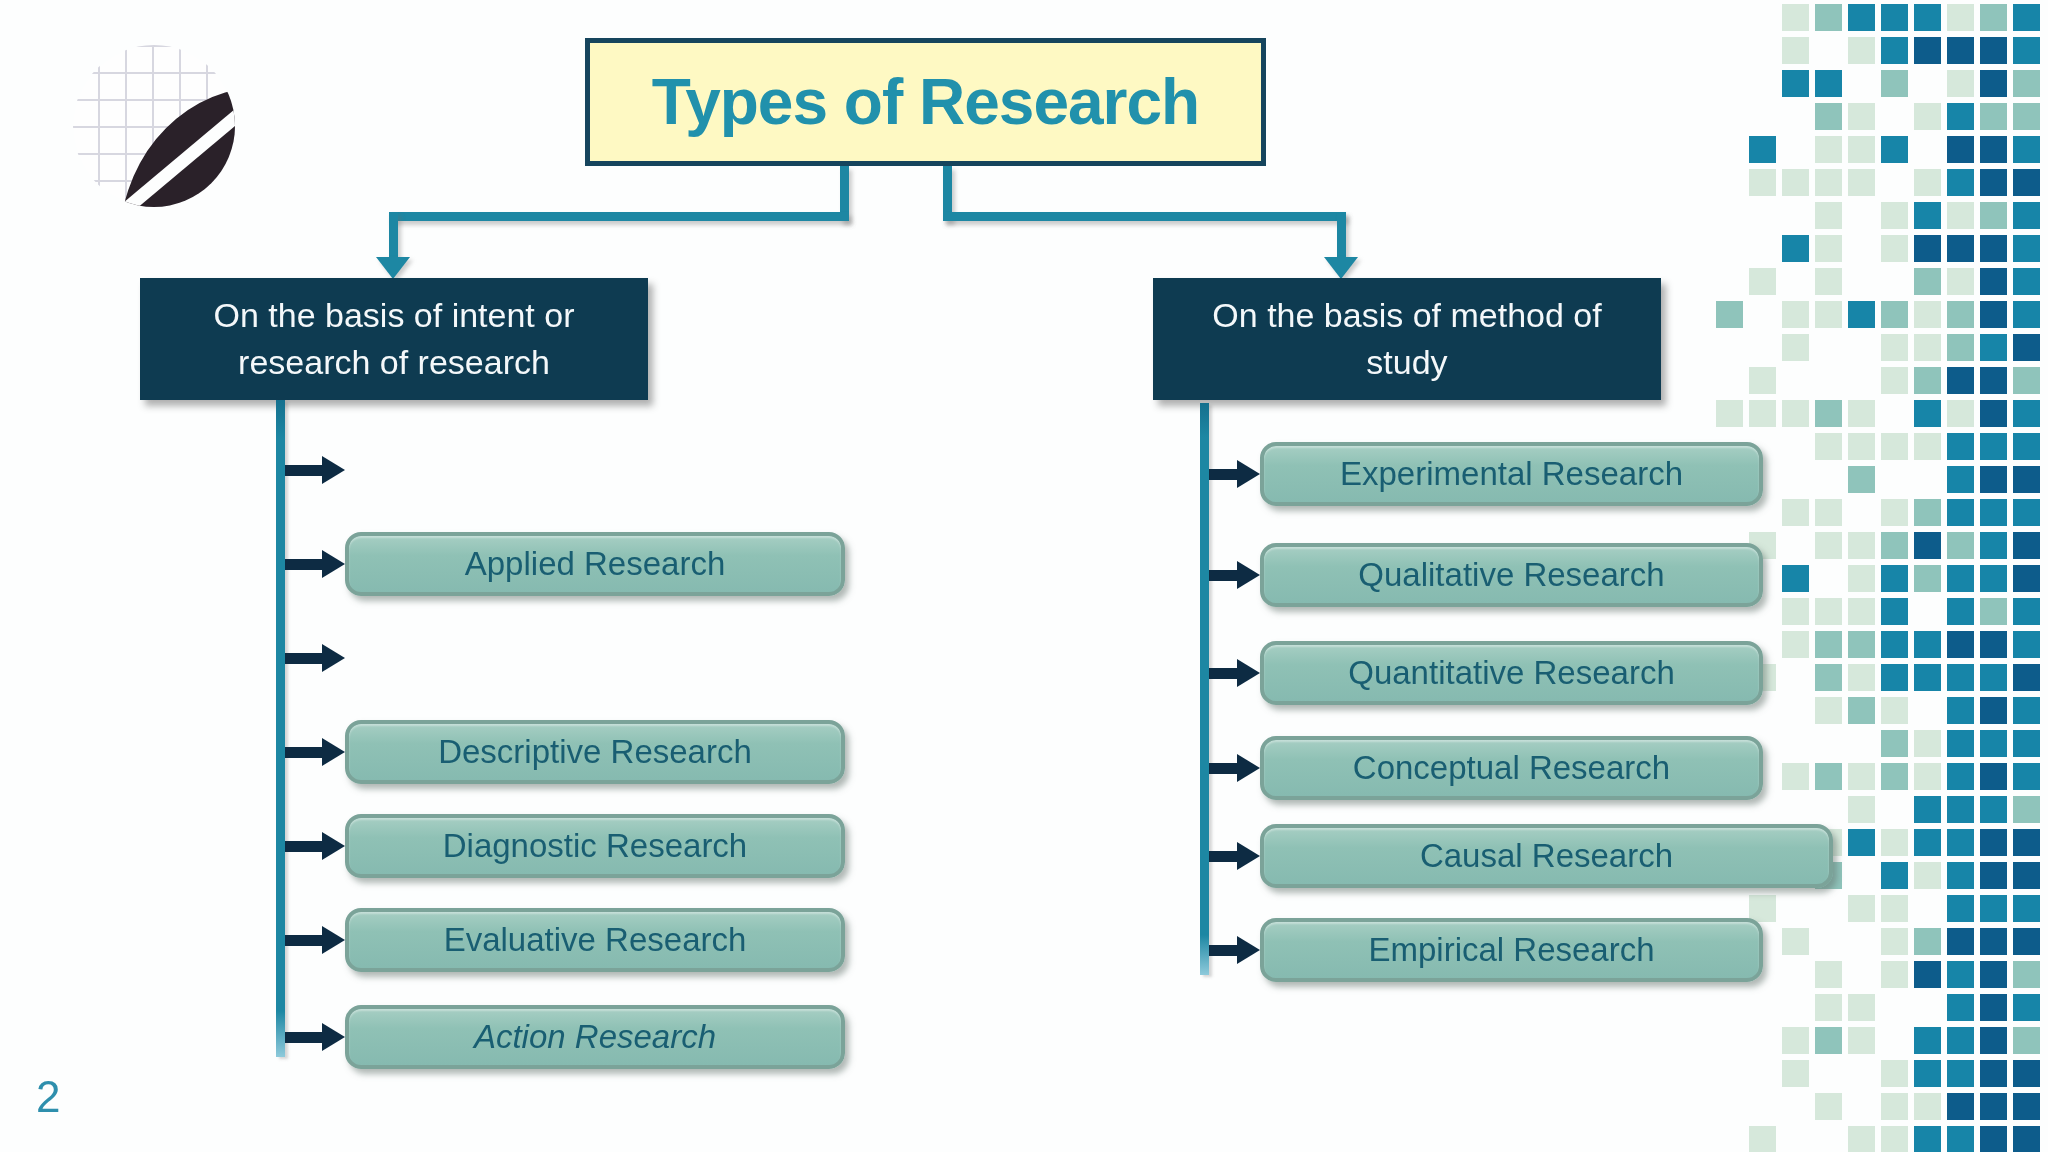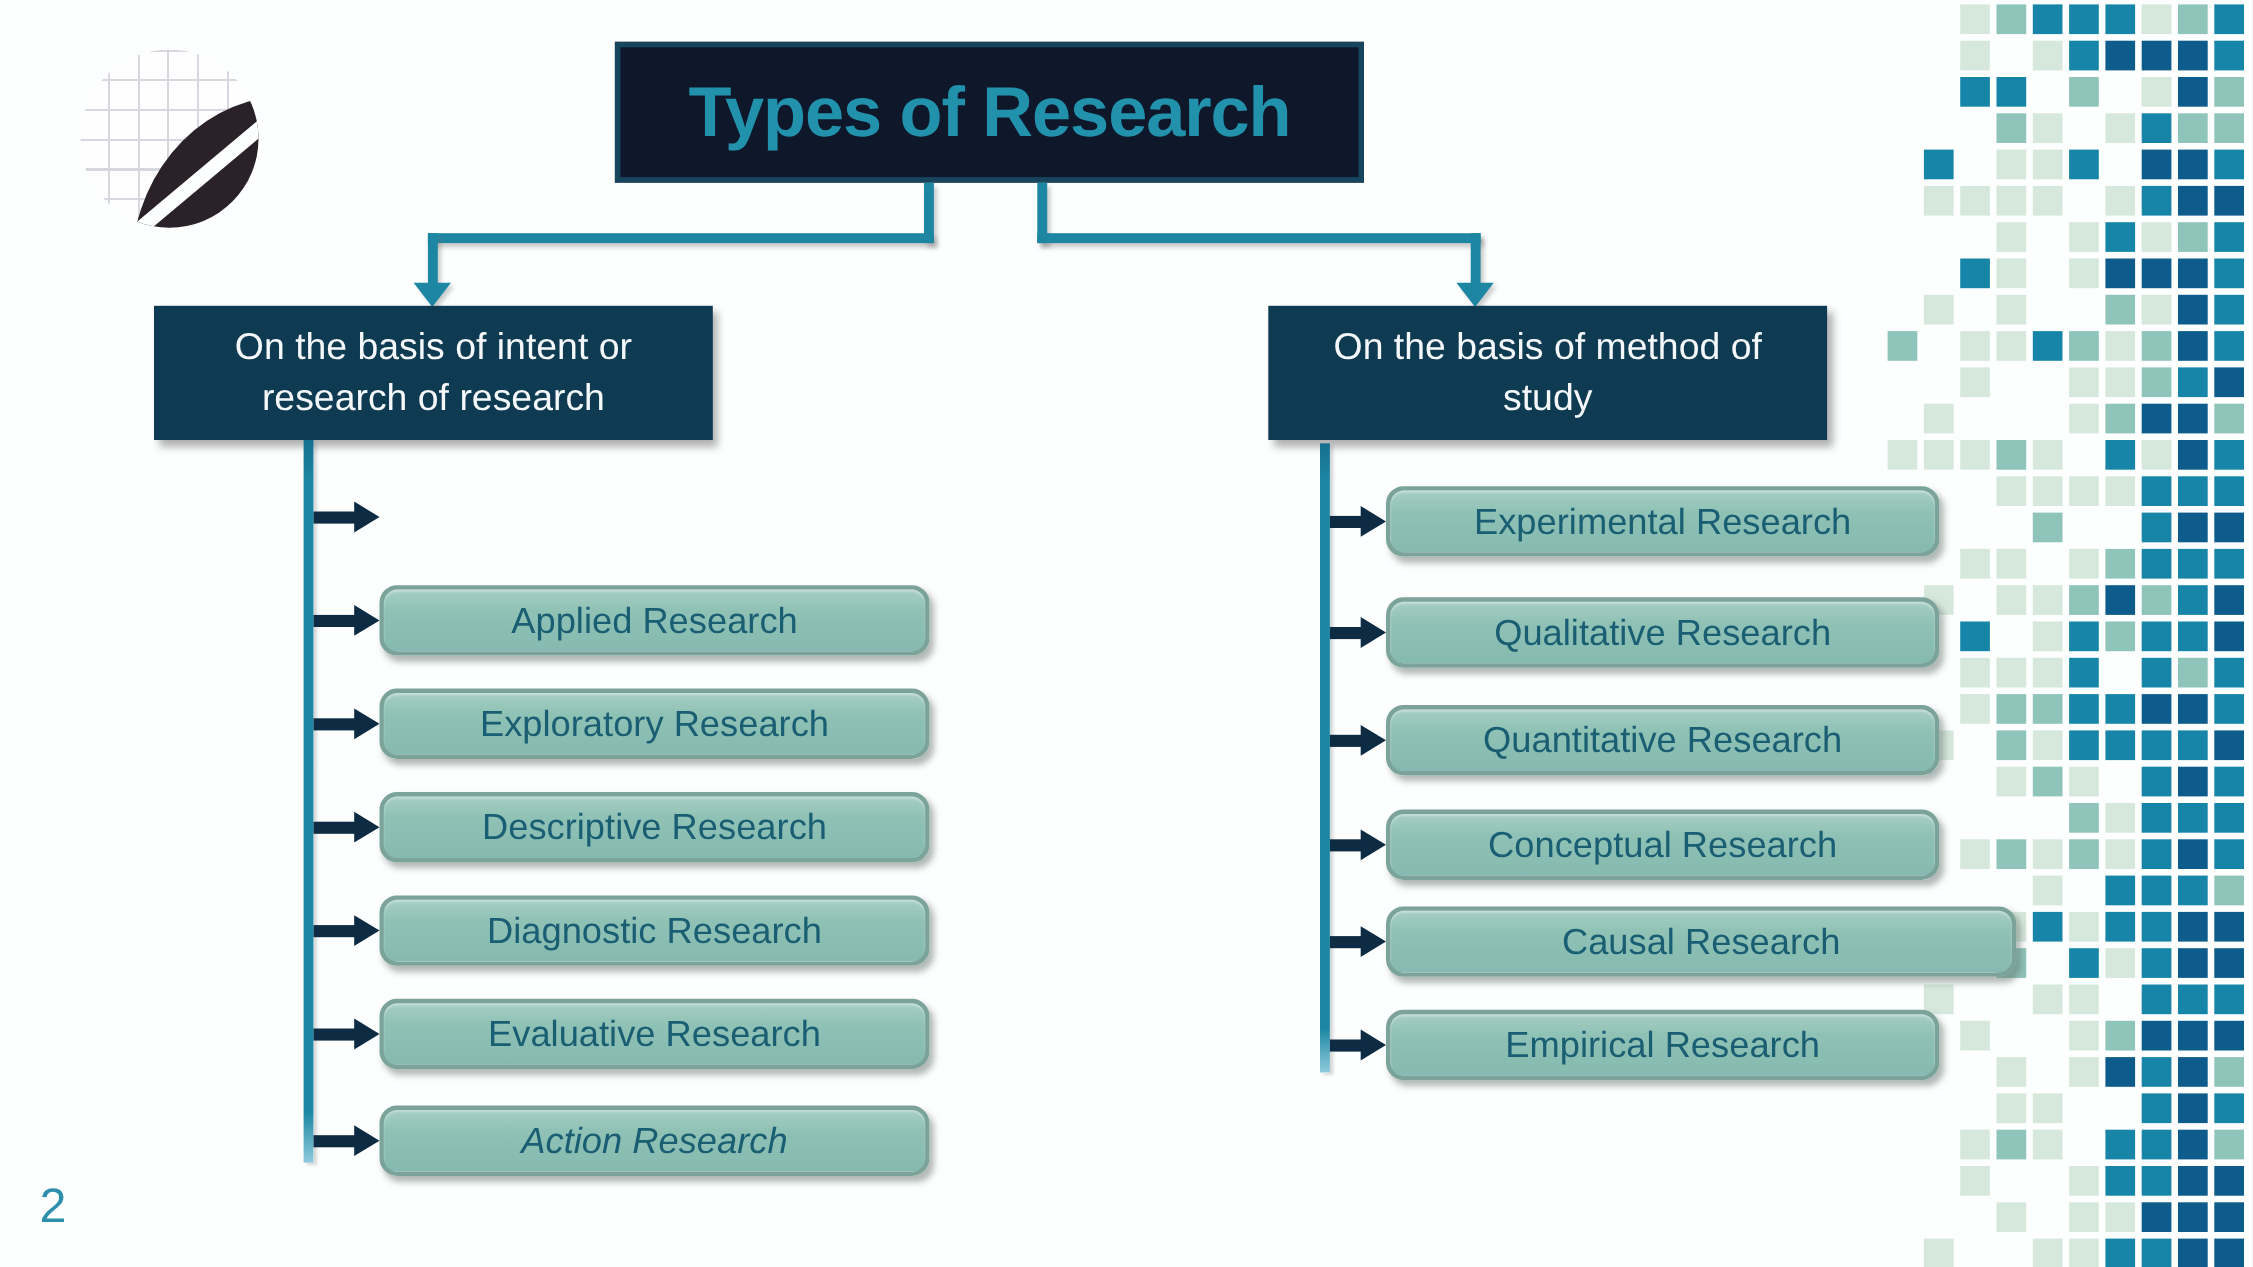--- a/index.html
+++ b/index.html
@@ -20,22 +20,22 @@
     position:absolute;left:30%;top:26%;width:170%;height:170%;
     background:#2a2129;border-radius:50% 4% 50% 4%/55% 4% 50% 4%;
     transform:rotate(8deg);
   }
   .logo .stripe{
     position:absolute;left:-30px;top:118px;width:260px;height:13px;background:#fdfefe;
     transform:rotate(-40deg);transform-origin:center;
   }
   
   .title-box{
-    position:absolute;left:559px;top:38px;width:681px;height:128px;box-sizing:border-box;
-    border:5px solid #16455d;background:#0f172a;
+    position:absolute;left:585px;top:38px;width:681px;height:128px;box-sizing:border-box;
+    border:5px solid #16455d;background:#fef9c3;
     display:flex;align-items:center;justify-content:center;
   }
   .title-text{color:#2191ac;font-size:64px;font-weight:600;letter-spacing:-1px;}
   
   .conn{position:absolute;background:#1d87a3;box-shadow:3px 4px 4px rgba(110,110,110,.35);}
   .down-head{
     position:absolute;width:0;height:0;
     border-left:17px solid transparent;border-right:17px solid transparent;
     border-top:22px solid #1d87a3;filter:drop-shadow(3px 3px 2px rgba(110,110,110,.35));
   }
@@ -356,21 +356,20 @@
 
     <div class="page-num">2</div>
 
   <div class="arr-shaft" style="left: 285px; top: 465px; width: 39px;"></div>
       <div class="arr-head" style="left: 322px; top: 456px;"></div>
       <div class="arr-shaft" style="left: 285px; top: 559px; width: 39px;"></div>
       <div class="arr-head" style="left: 322px; top: 550px;"></div>
       <div class="item-box" style="left: 345px; top: 532px; width: 500px;">Applied Research</div>
       <div class="arr-shaft" style="left: 285px; top: 653px; width: 39px;"></div>
       <div class="arr-head" style="left: 322px; top: 644px;"></div>
-      <div class="item-box" style="left: 345px; top: 626px; width: 500px;">Exploratory Research</div>
       <div class="arr-shaft" style="left: 285px; top: 747px; width: 39px;"></div>
       <div class="arr-head" style="left: 322px; top: 738px;"></div>
       <div class="item-box" style="left: 345px; top: 720px; width: 500px;">Descriptive Research</div>
       <div class="arr-shaft" style="left: 285px; top: 841px; width: 39px;"></div>
       <div class="arr-head" style="left: 322px; top: 832px;"></div>
       <div class="item-box" style="left: 345px; top: 814px; width: 500px;">Diagnostic Research</div>
       <div class="arr-shaft" style="left: 285px; top: 935px; width: 39px;"></div>
       <div class="arr-head" style="left: 322px; top: 926px;"></div>
       <div class="item-box" style="left: 345px; top: 908px; width: 500px;">Evaluative Research</div>
       <div class="arr-shaft" style="left: 285px; top: 1032px; width: 39px;"></div>

